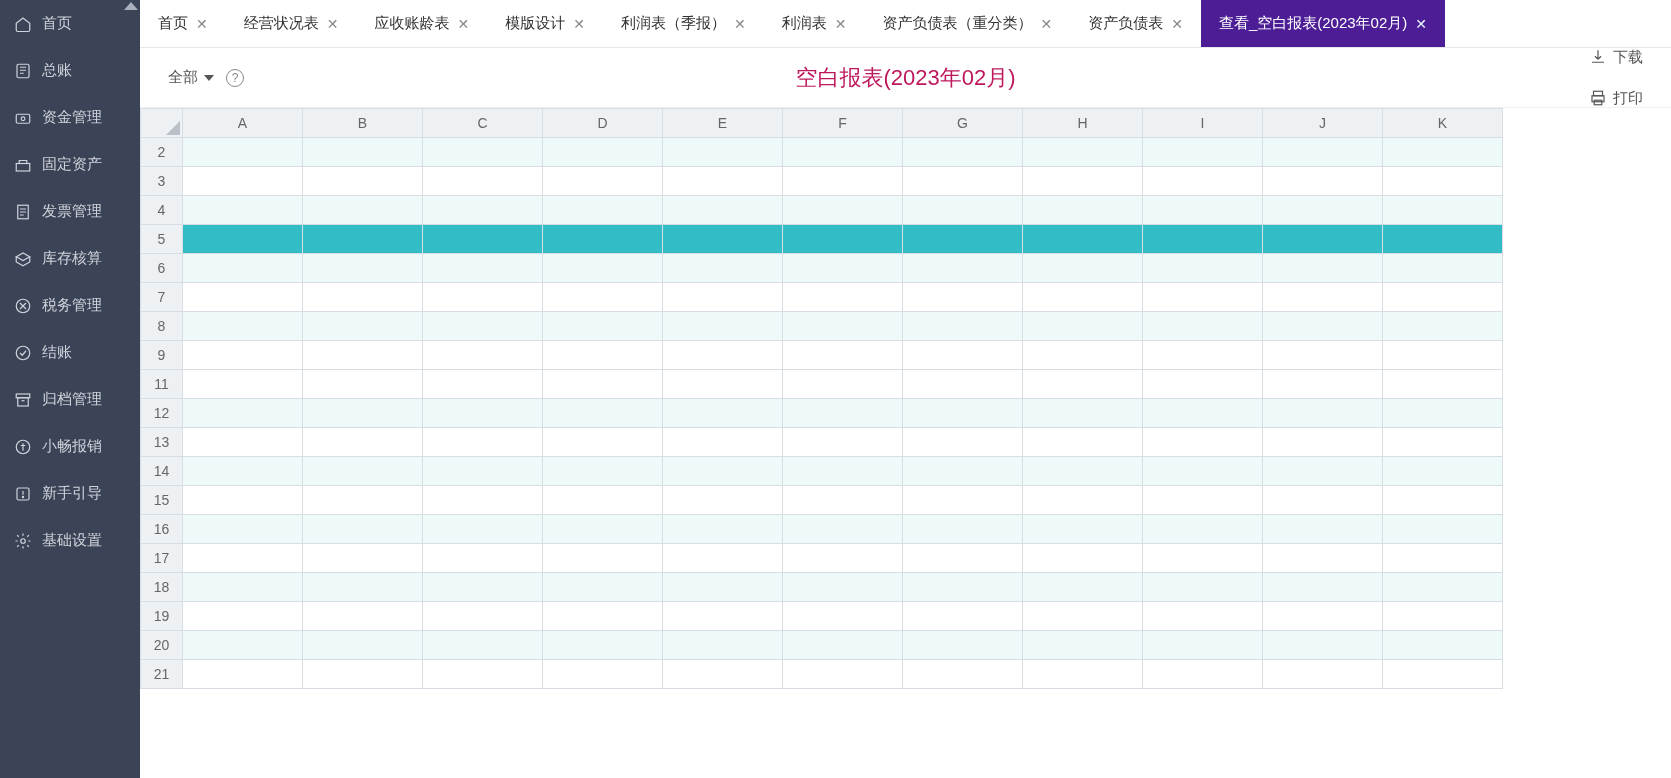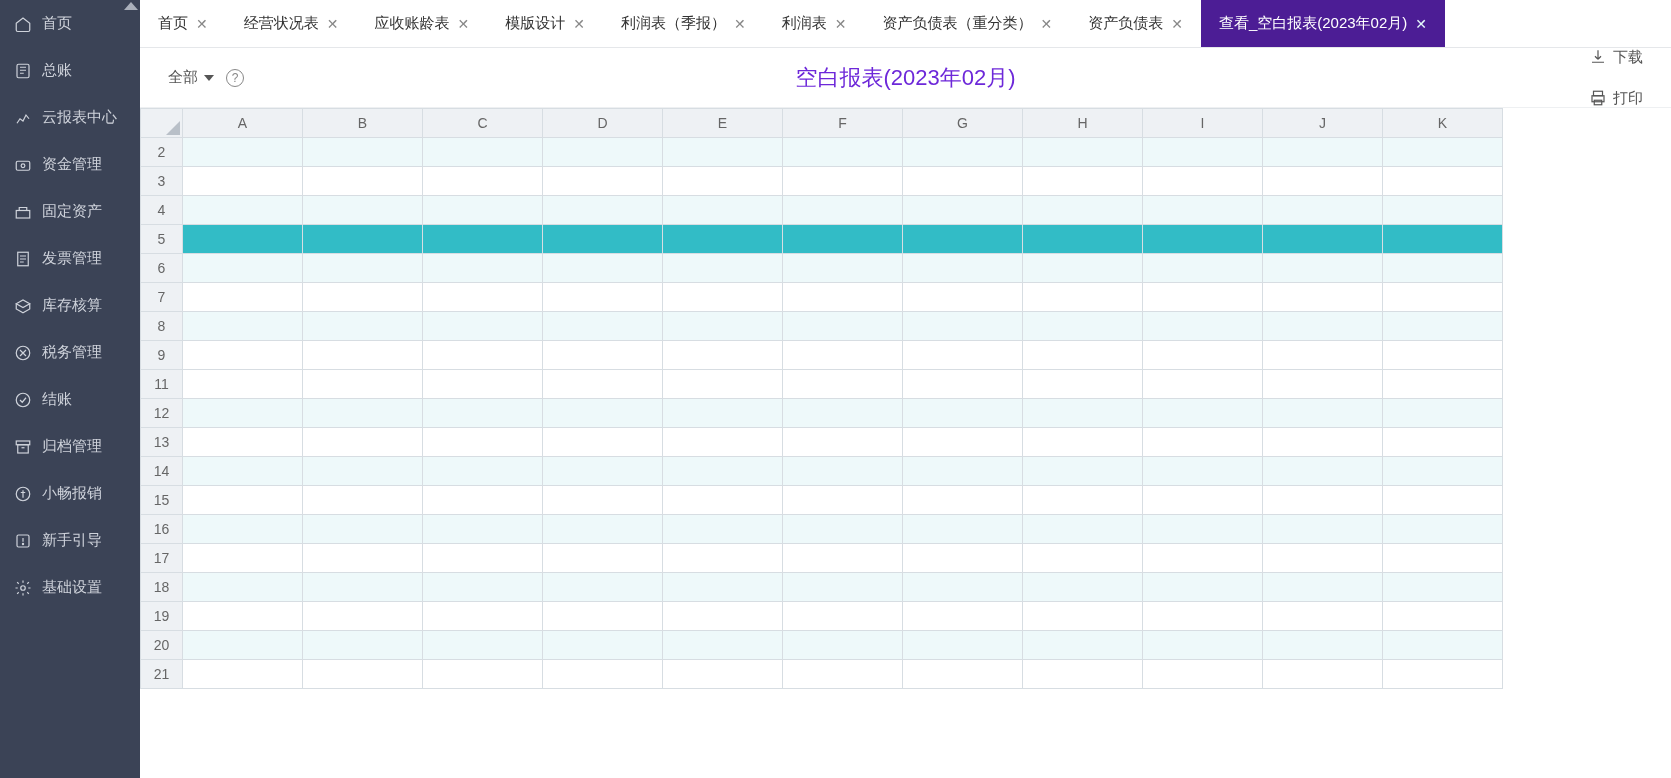--- a/index.html
+++ b/index.html
@@ -113,21 +113,21 @@
     display: inline-flex;
     align-items: center; justify-content: center;
     font-size: 12px; color: #888;
     cursor: pointer;
   }
   .title {
     position: absolute;
     left: 50%;
     transform: translateX(-50%);
     font-size: 22px;
-    color: #6d28d9;
+    color: #be185d;
   }
   .toolbar-right {
     margin-left: auto;
     display: flex;
     align-items: flex-start;
     gap: 22px;
     color: #555;
     flex-direction: column;
   }
   .tool-btn {
@@ -210,28 +210,20 @@
         <span>首页</span>
       </div>
       <div class="sidebar-item">
         <span class="sidebar-icon">
           <svg viewBox="0 0 24 24" fill="none" stroke="#cfd3db" stroke-width="1.6">
             <rect x="4" y="3" width="16" height="18" rx="2"></rect>
             <path d="M8 7h8M8 11h8M8 15h5"></path>
           </svg>
         </span>
         <span>总账</span>
-      </div>
-      <div class="sidebar-item">
-        <span class="sidebar-icon">
-          <svg viewBox="0 0 24 24" fill="none" stroke="#cfd3db" stroke-width="1.6">
-            <path d="M4 19l4-6 4 3 4-8 4 5"></path>
-          </svg>
-        </span>
-        <span>云报表中心</span>
       </div>
       <div class="sidebar-item">
         <span class="sidebar-icon">
           <svg viewBox="0 0 24 24" fill="none" stroke="#cfd3db" stroke-width="1.6">
             <rect x="3" y="7" width="18" height="12" rx="2"></rect>
             <circle cx="12" cy="13" r="2.5"></circle>
           </svg>
         </span>
         <span>资金管理</span>
       </div>

